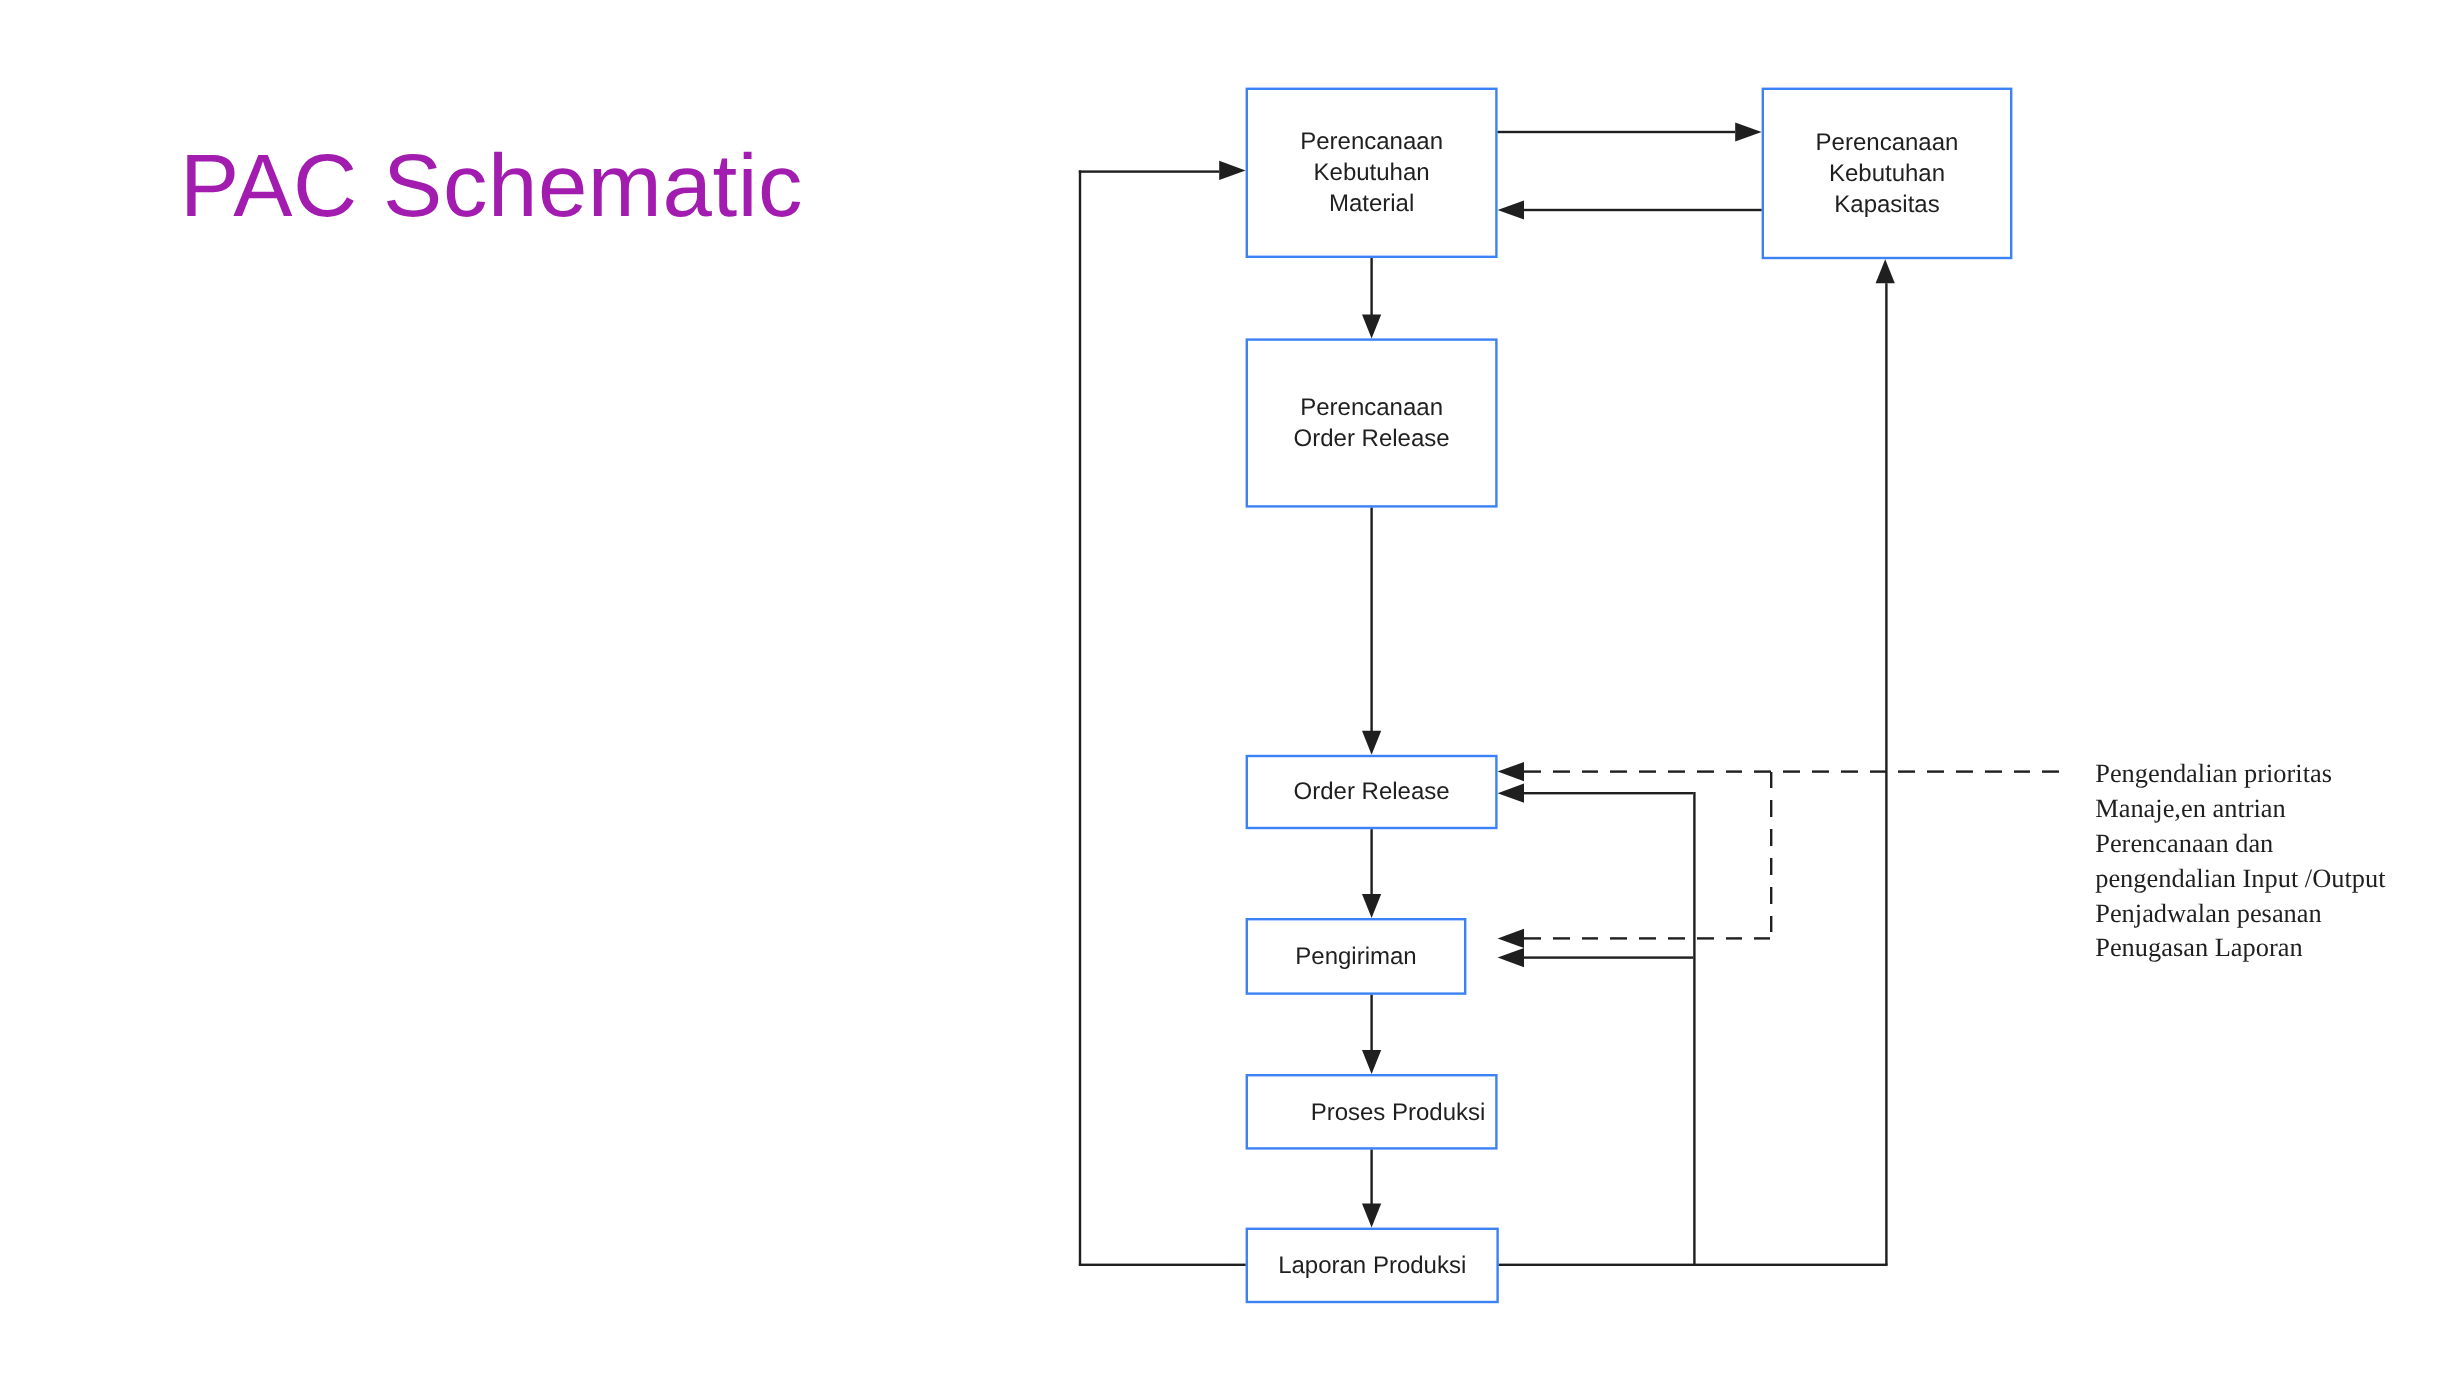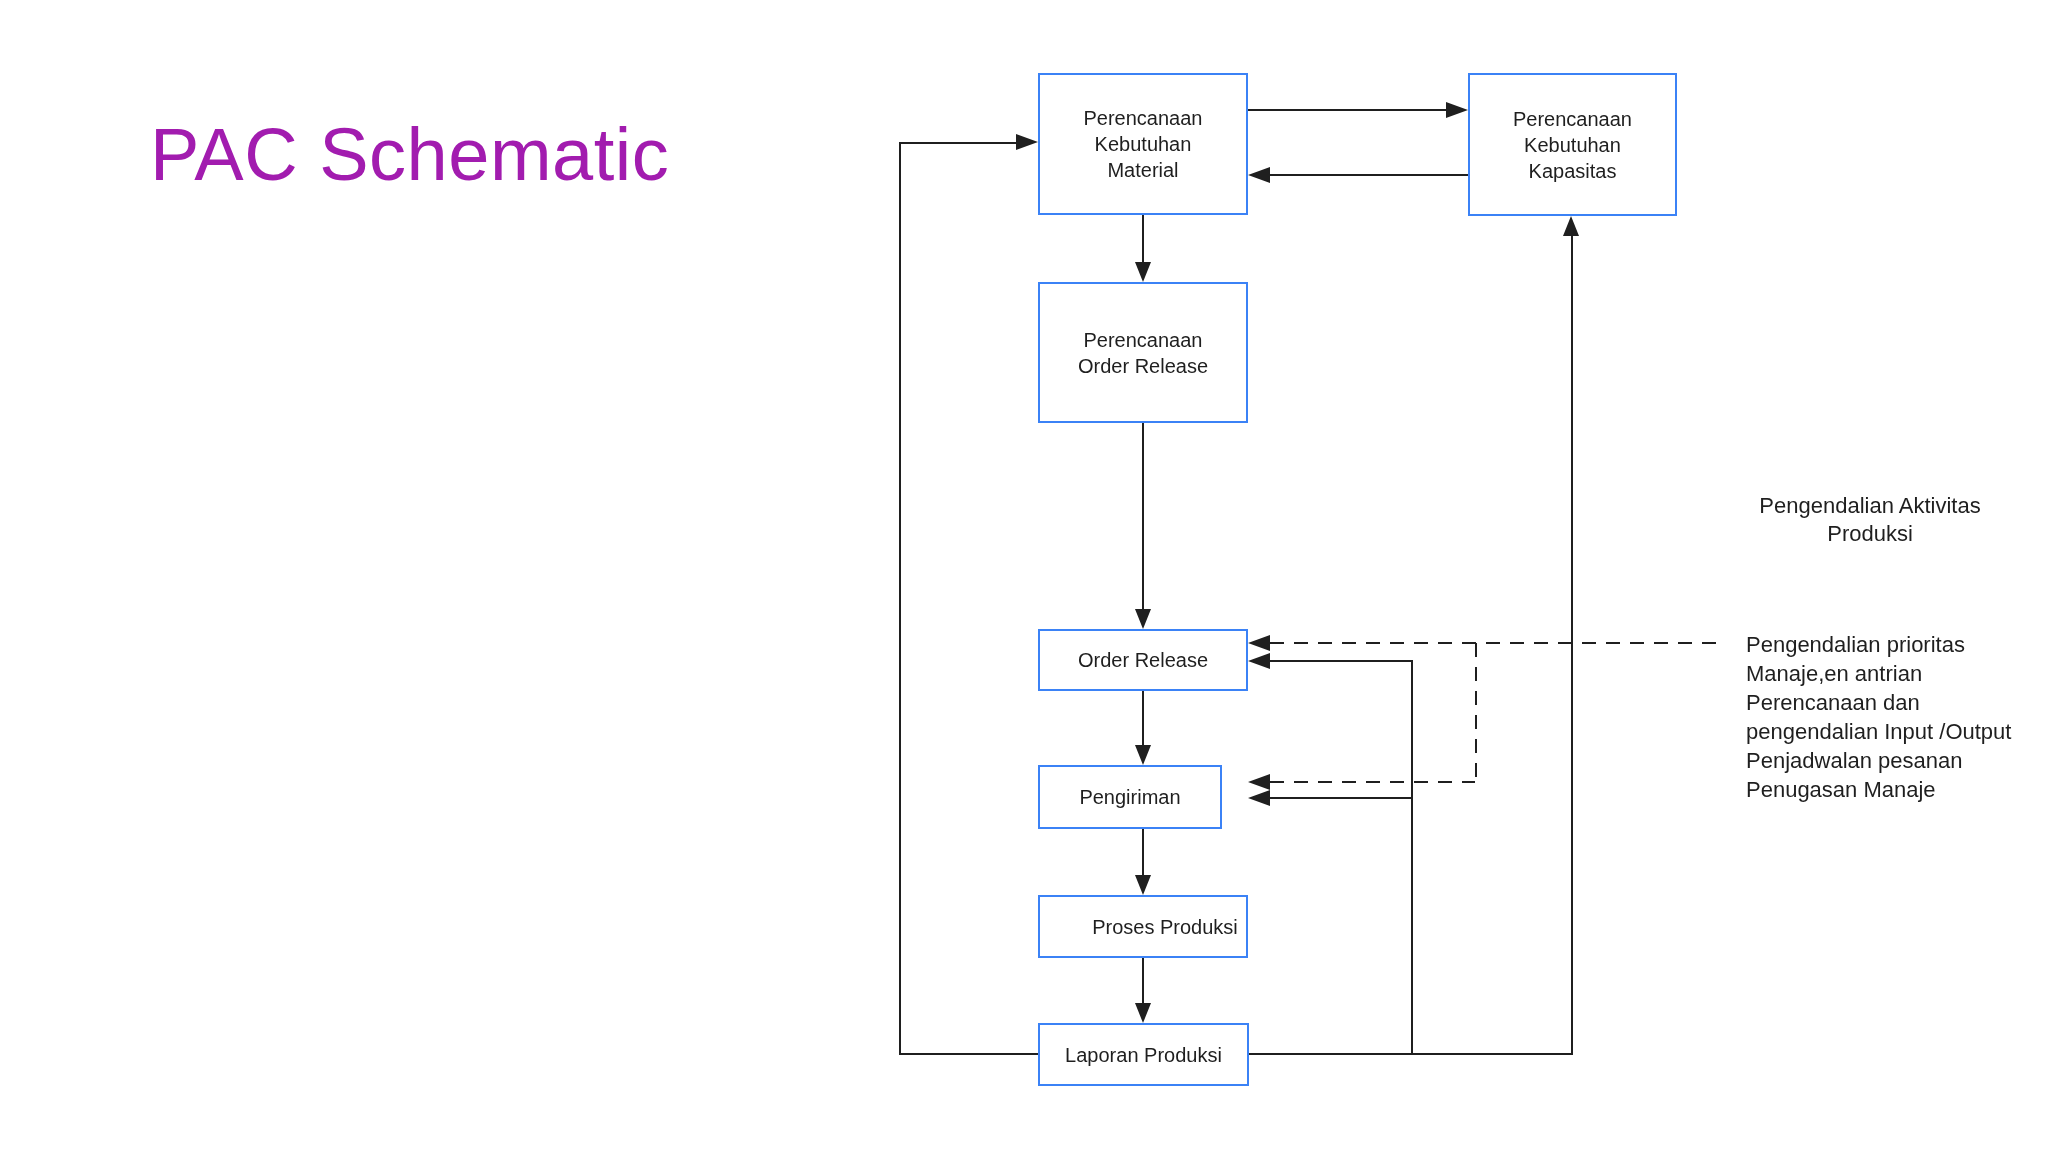--- a/index.html
+++ b/index.html
@@ -81,20 +81,21 @@
     color: #1f1f1f;
     white-space: pre-line;
   }
   .activity-list {
     position: absolute;
     left: 1746px;
     top: 630px;
     font-size: 22px;
     line-height: 29px;
     color: #1f1f1f;
+    font-family: Liberation Serif, serif;
   }
   .activity-list div { white-space: nowrap; }
 </style>
 </head>
 <body>
 
 <div class="slide">
 
   <div class="slide-title">PAC Schematic</div>
 
@@ -146,25 +147,23 @@
   <div class="ar left" style="left:1248px; top:653px;"></div>
   <div class="hl" style="left:1270px; top:797px; width:141px;"></div>
   <div class="ar left" style="left:1248px; top:790px;"></div>
 
   <div class="hl dash" style="left:1270px; top:642px; width:452px;"></div>
   <div class="ar left" style="left:1248px; top:635px;"></div>
   <div class="vl dash" style="left:1475px; top:643px; height:139px;"></div>
   <div class="hl dash" style="left:1270px; top:781px; width:205px;"></div>
   <div class="ar left" style="left:1248px; top:774px;"></div>
 
-  <div class="pac-label">Pengendalian Aktivitas
-Produksi</div>
 
   <div class="activity-list">
     <div>Pengendalian prioritas</div>
     <div>Manaje,en antrian</div>
     <div>Perencanaan dan</div>
     <div>pengendalian Input /Output</div>
     <div>Penjadwalan pesanan</div>
-    <div>Penugasan Manaje</div>
+    <div>Penugasan Laporan</div>
   </div>
 
 </div>
 
 </body></html>

